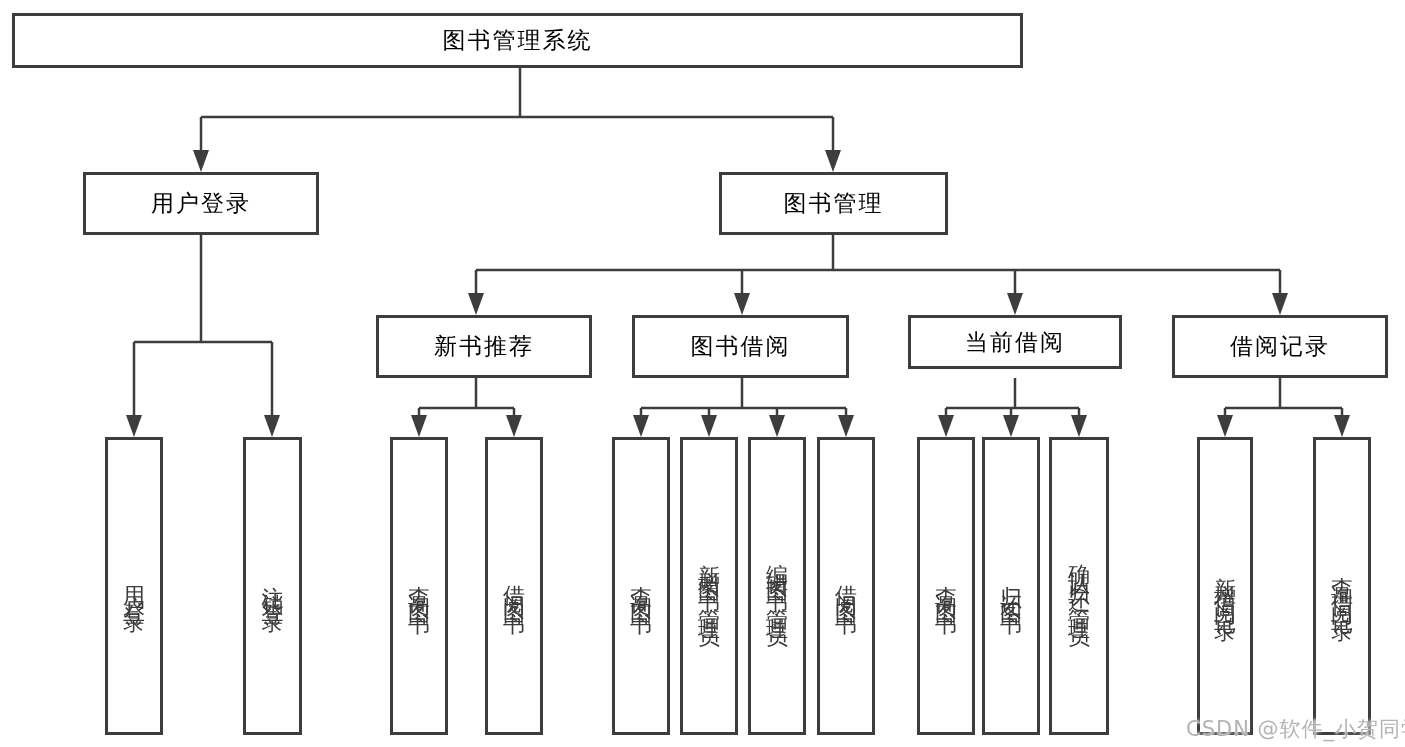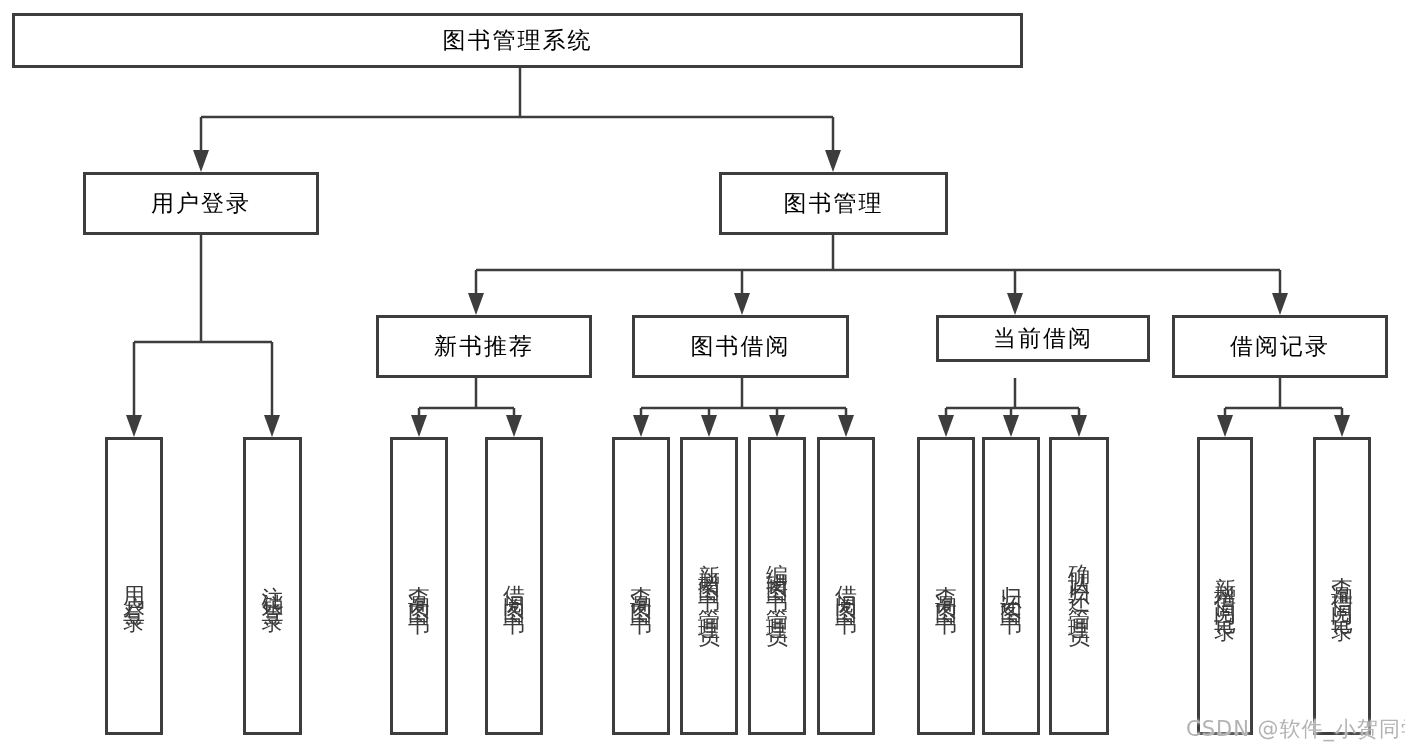--- a/index.html
+++ b/index.html
@@ -38,21 +38,21 @@
     white-space:nowrap;
   }
   
   .n-root{left:12px;top:13px;width:1011px;height:55px;}
   
   .n-userlogin{left:83px;top:172px;width:236px;height:63px;}
   .n-bookmgmt{left:719px;top:172px;width:229px;height:63px;}
   
   .n-newbook{left:368px;top:315px;width:216px;height:63px;margin-left:8px;}
   .n-borrowing{left:632px;top:315px;width:217px;height:63px;}
-  .n-current{left:908px;top:315px;width:214px;height:47px;margin-left:28px;}
+  .n-current{left:908px;top:315px;width:214px;height:54px;}
   .n-records{left:1172px;top:315px;width:216px;height:63px;}
   
   .leaf{top:437px;height:298px;}
   .lf-1{left:105px;width:58px;}
   .lf-2{left:243px;width:59px;}
   .lf-3{left:390px;width:58px;}
   .lf-4{left:485px;width:58px;}
   .lf-5{left:612px;width:58px;}
   .lf-6{left:680px;width:58px;}
   .lf-7{left:748px;width:58px;}

